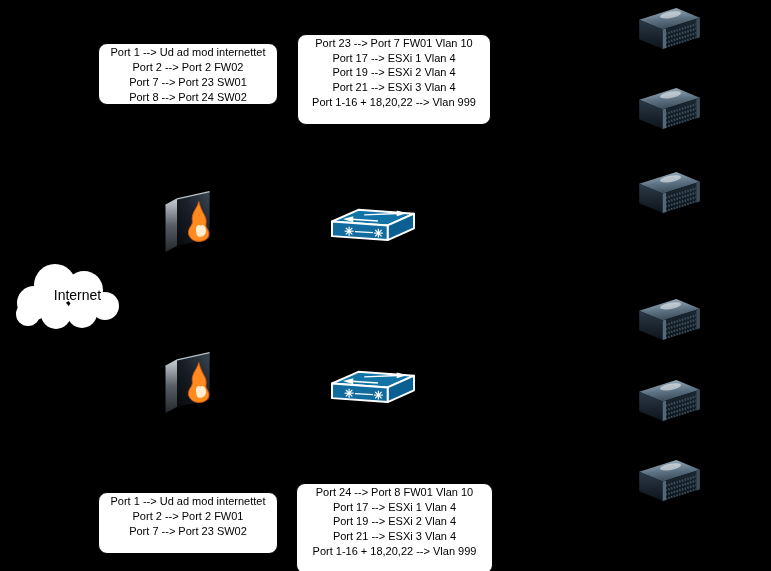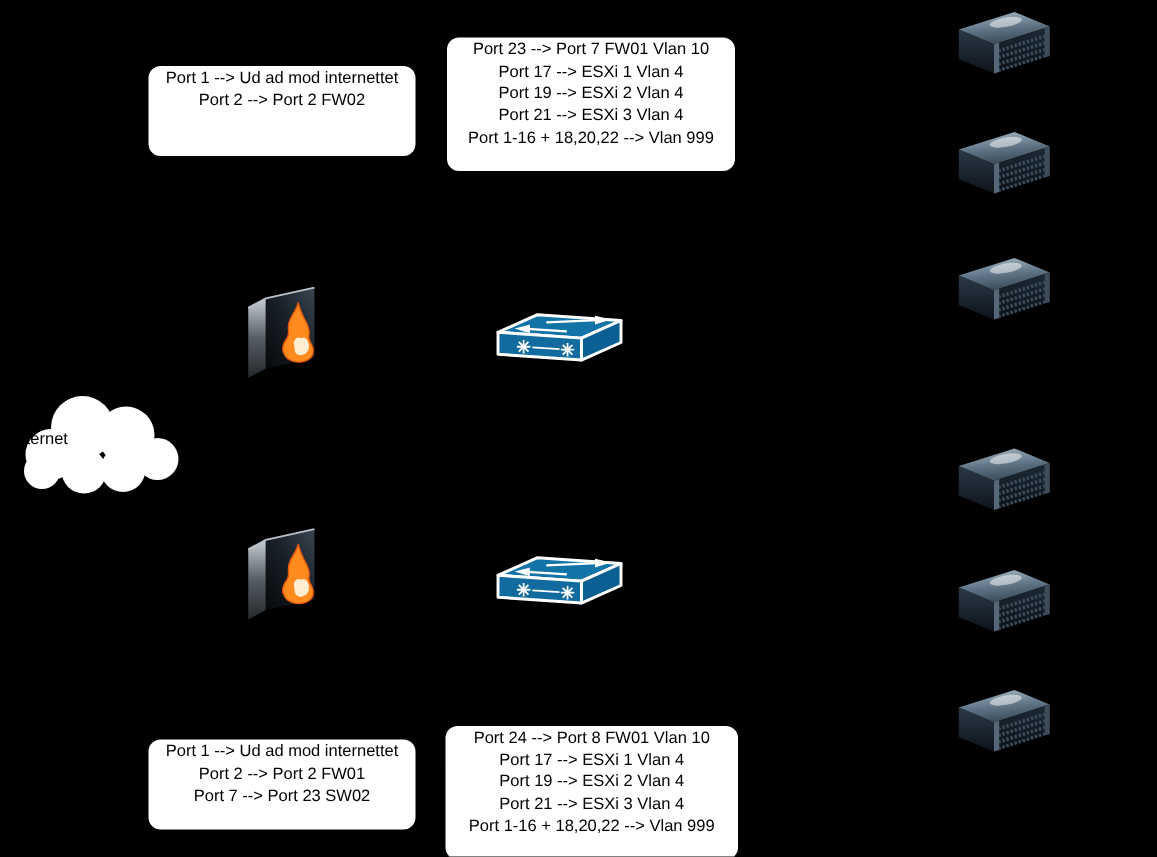--- a/index.html
+++ b/index.html
@@ -21,32 +21,32 @@
     border-radius:9px;
     color:#000000;
     font-size:11px;
     text-align:center;
     box-sizing:border-box;
     padding:1px 2px;
   }
   .tbox .tline{white-space:nowrap;}
   .box-tl{left:98px;top:43px;width:180px;height:62px;}
   .box-tl .tline{line-height:15px;}
-  .box-tm{left:297px;top:24px;width:194px;height:91px;}
+  .box-tm{left:297px;top:34px;width:194px;height:91px;}
   .box-tm .tline{line-height:14.7px;}
   .box-bl{left:98px;top:492px;width:180px;height:62px;}
   .box-bl .tline{line-height:15px;}
   .box-bm{left:296px;top:483px;width:197px;height:91px;}
   .box-bm .tline{line-height:14.7px;}
 
   
   .cloud-node{left:8px;top:257px;width:113px;height:77px;}
   .cloud-label{
-    position:absolute;left:0;top:30px;width:100%;
-    text-align:left;color:#000000;font-size:11px;
+    position:absolute;left:13px;top:30px;width:100%;
+    text-align:center;color:#000000;font-size:14px;
   }
 
   
   .fw1{left:161px;top:189px;}
   .fw2{left:161px;top:350px;}
   .fw-svg{width:54px;height:63px;}
 
   
   .sw1{left:329px;top:201px;}
   .sw2{left:329px;top:363px;}
@@ -153,20 +153,22 @@
       </g>
     </g>
   </defs>
 </svg>
 
 <div>
 
   <div class="tbox box-tl">
     <div class="tline">Port 1 --&gt; Ud ad mod internettet</div>
     <div class="tline">Port 2 --&gt; Port 2 FW02</div>
+    <div class="tline">Port 7 --&gt; Port 23 SW01</div>
+    <div class="tline">Port 8 --&gt; Port 24 SW02</div>
   </div>
 
   <div class="tbox box-tm">
     <div class="tline">Port 23 --&gt; Port 7 FW01 Vlan 10</div>
     <div class="tline">Port 17 --&gt; ESXi 1 Vlan 4</div>
     <div class="tline">Port 19 --&gt; ESXi 2 Vlan 4</div>
     <div class="tline">Port 21 --&gt; ESXi 3 Vlan 4</div>
     <div class="tline">Port 1-16 + 18,20,22 --&gt; Vlan 999</div>
   </div>
 

